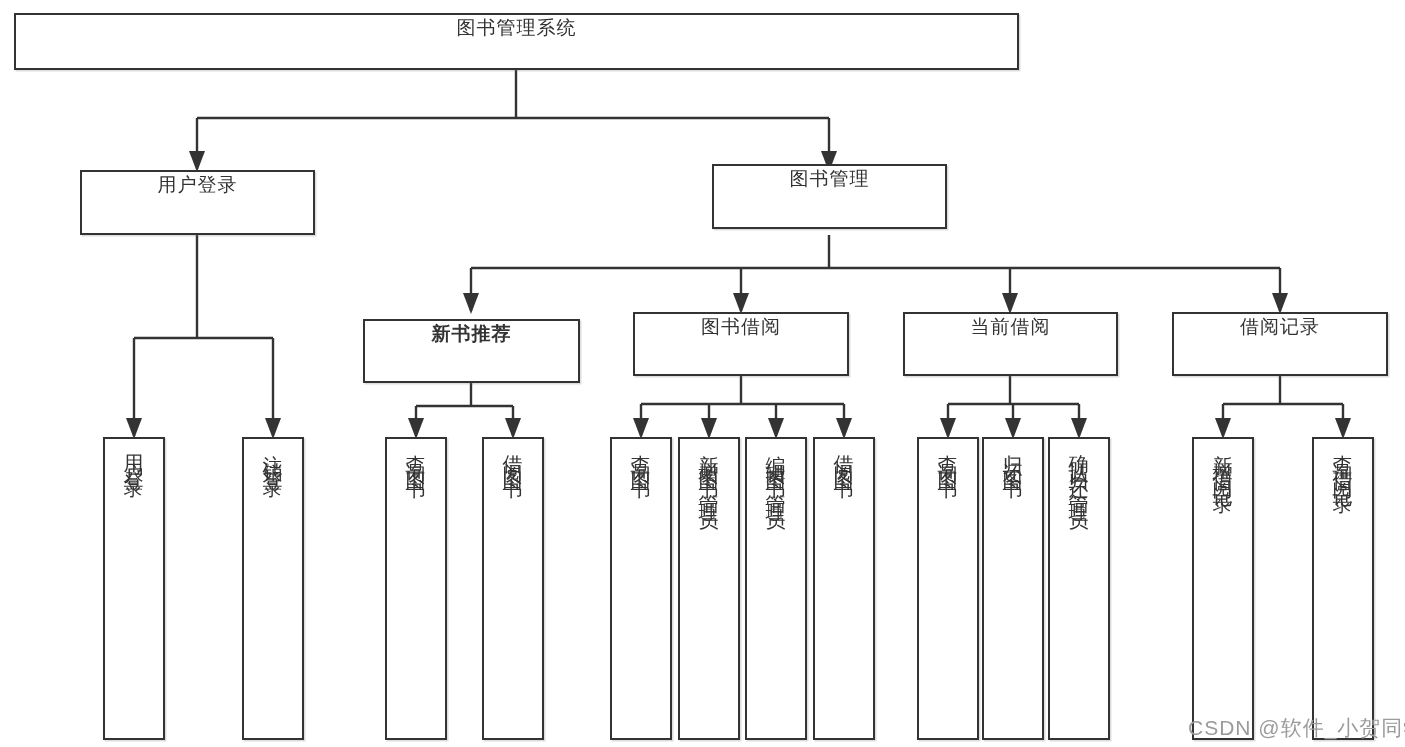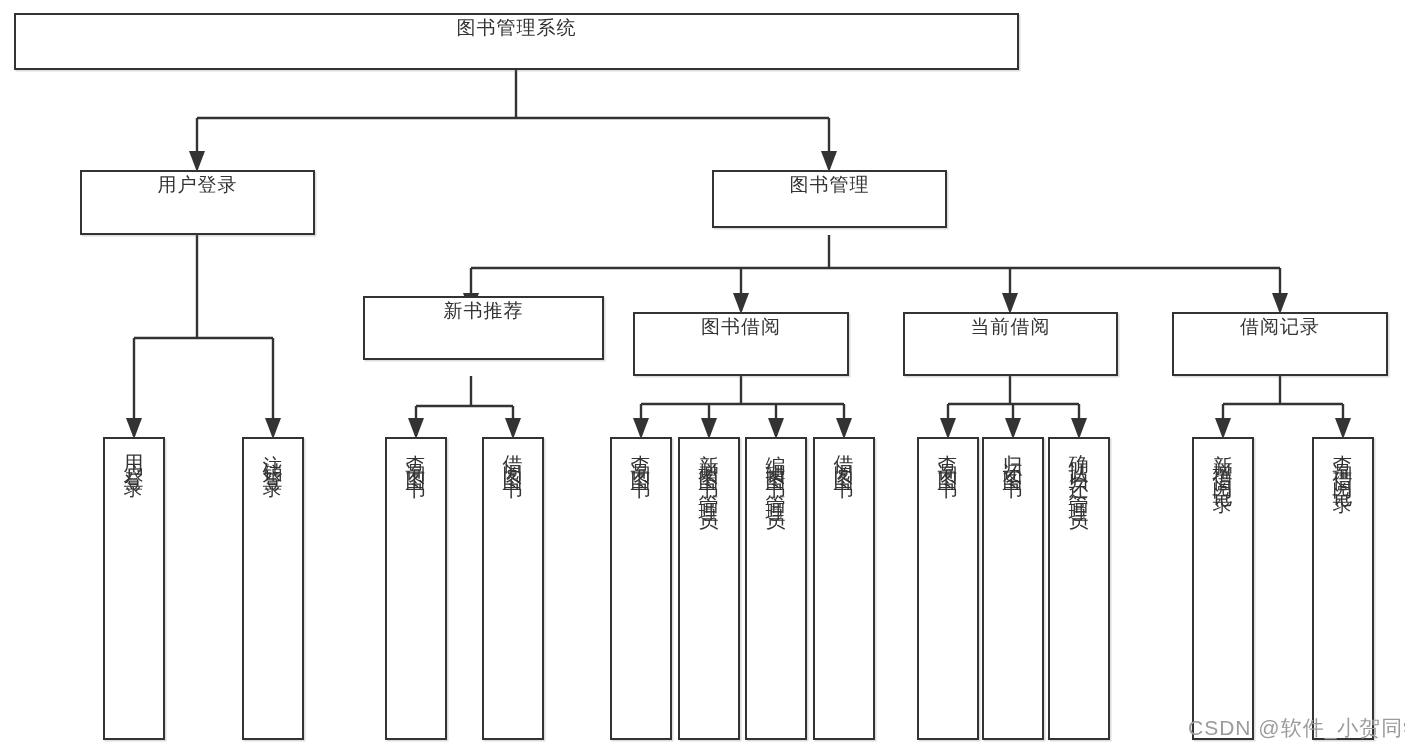--- a/index.html
+++ b/index.html
@@ -90,25 +90,25 @@
     <polygon points="1335,418 1351,418 1343,439"></polygon>
   </svg>
 
   <div class="box hbox" style="left:14px; top:13px; width:1005px; height:57px;">
     <span>图书管理系统</span>
   </div>
 
   <div class="box hbox" style="left:80px; top:170px; width:235px; height:65px;">
     <span>用户登录</span>
   </div>
-  <div class="box hbox" style="left:712px; top:170px; width:235px; height:58px;">
+  <div class="box hbox" style="left:712px; top:164px; width:235px; height:65px;">
     <span>图书管理</span>
   </div>
 
-  <div class="box hbox" style="left:363px; top:296px; width:241px; height:64px;">
+  <div class="box hbox" style="left:363px; top:319px; width:217px; height:64px;font-weight:bold;">
     <span>新书推荐</span>
   </div>
   <div class="box hbox" style="left:633px; top:312px; width:216px; height:64px;">
     <span>图书借阅</span>
   </div>
   <div class="box hbox" style="left:903px; top:312px; width:215px; height:64px;">
     <span>当前借阅</span>
   </div>
   <div class="box hbox" style="left:1172px; top:312px; width:216px; height:64px;">
     <span>借阅记录</span>

